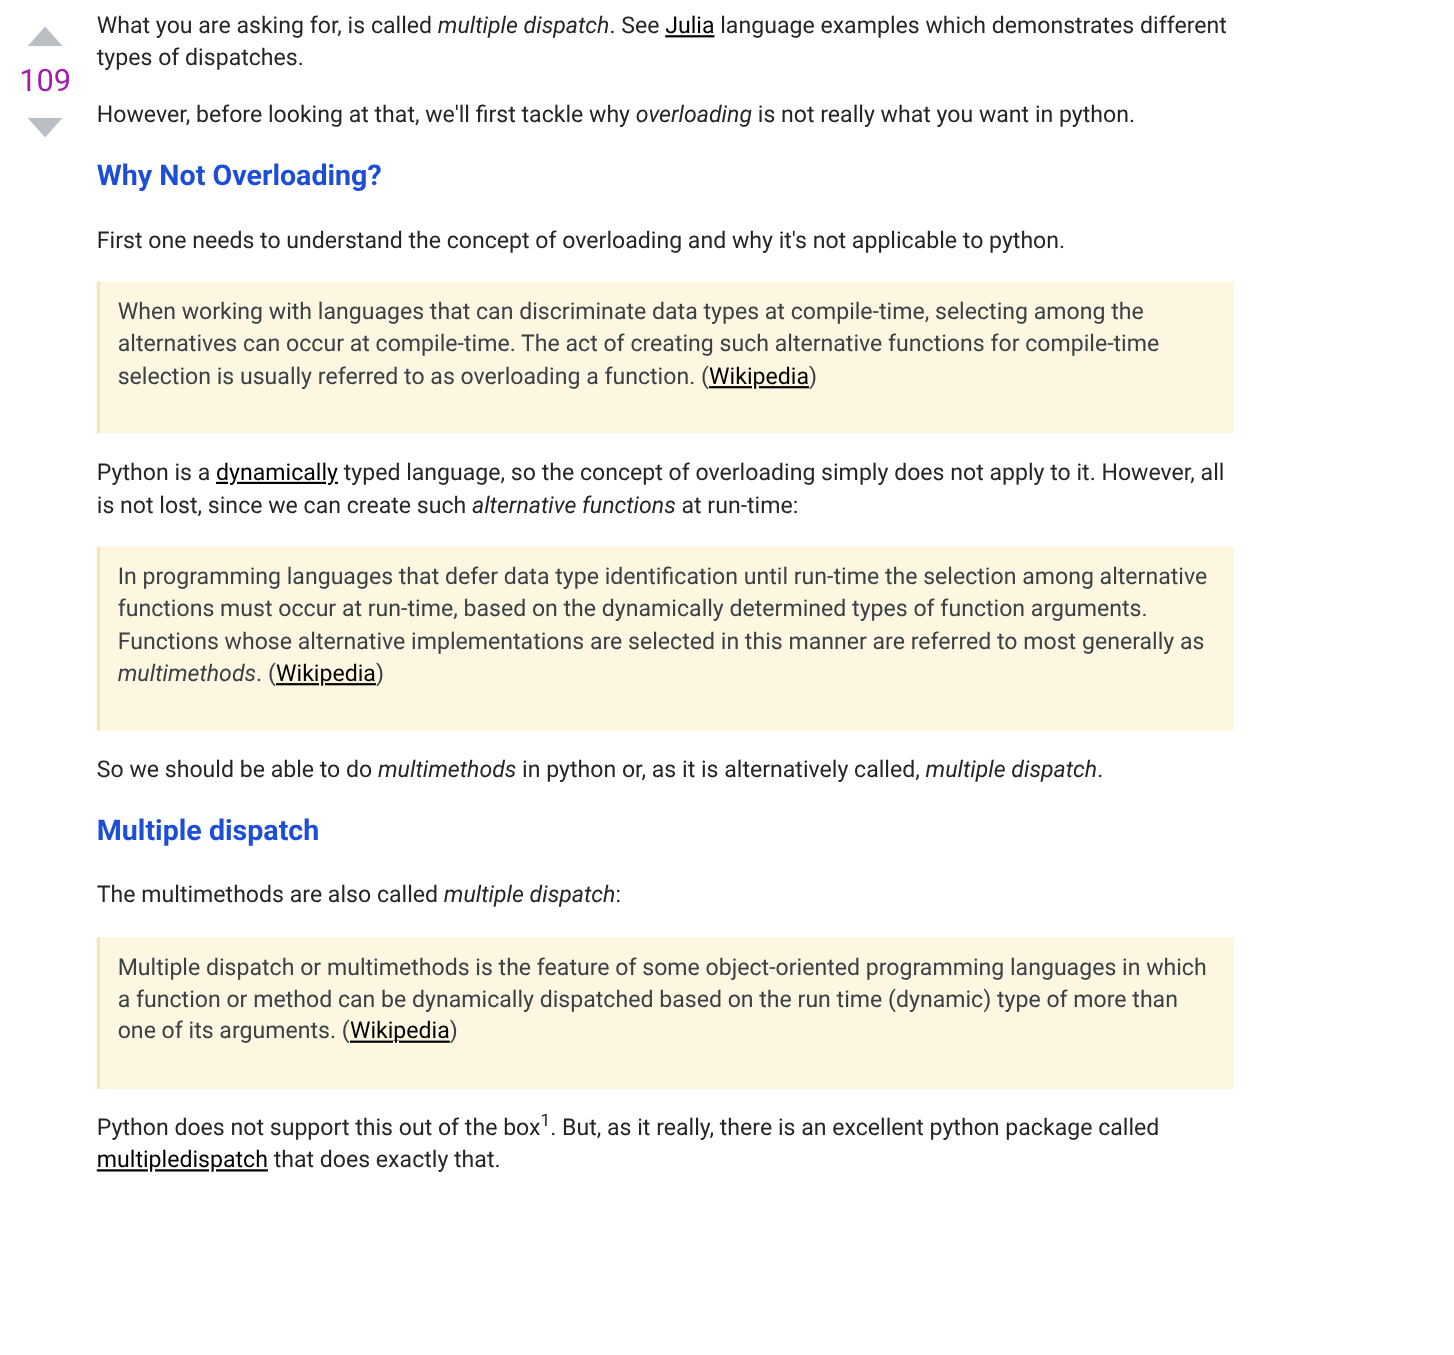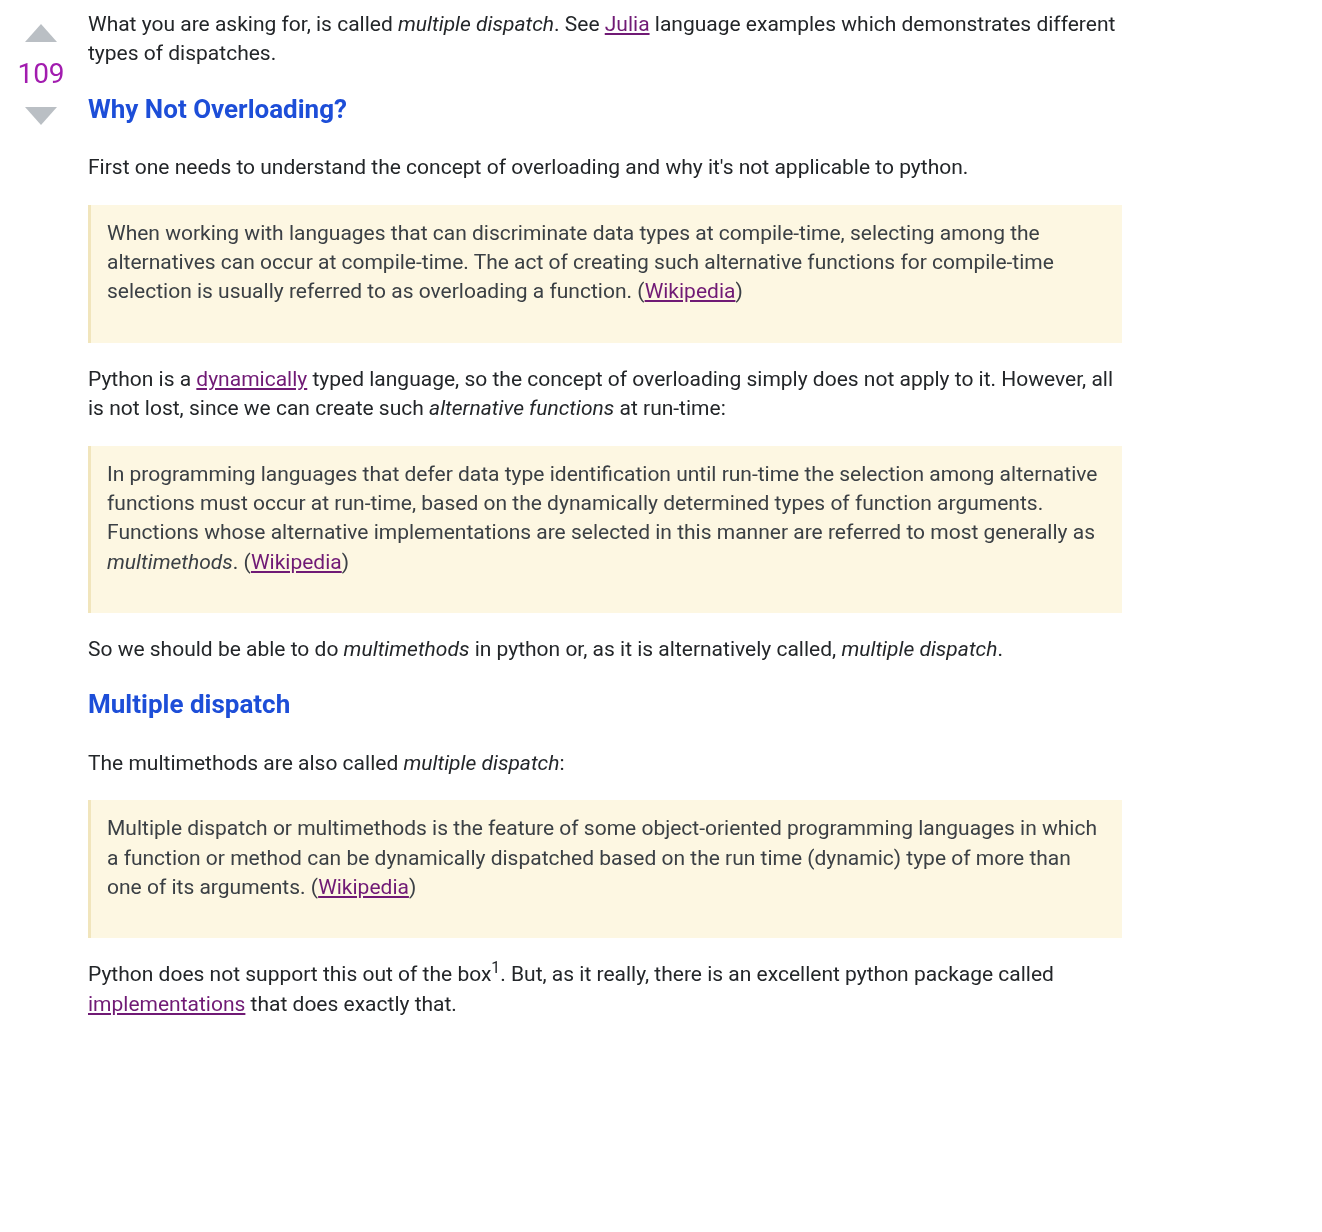--- a/index.html
+++ b/index.html
@@ -50,21 +50,21 @@
       margin-bottom: 22px;
     }
     .content-col h2 {
       font-size: 26px;
       font-weight: 700;
       margin-bottom: 26px;
       margin-top: 10px;
       color: #1d4ed8;
     }
     a {
-      color: #701a75;
+      color: #000000;
       text-decoration: underline;
     }
     em {
       font-style: italic;
     }
     blockquote {
       background: #fdf7e2;
       border-left: 3px solid #f1e5bc;
       padding: 14px 16px;
       margin-bottom: 22px;
@@ -97,20 +97,23 @@
         </svg>
     </div>
   </div>
 
   <div class="content-col">
 
     <p>
       <span>What you are asking for, is called </span><em>multiple dispatch</em><span>. See </span><a href="#">Julia</a><span> language examples which demonstrates different types of dispatches.</span>
     </p>
 
+    <p>
+      <span>However, before looking at that, we'll first tackle why </span><em>overloading</em><span> is not really what you want in python.</span>
+    </p>
 
     <h2>Why Not Overloading?</h2>
 
     <p>First one needs to understand the concept of overloading and why it's not applicable to python.</p>
 
     <blockquote>
       <p>
         <span>When working with languages that can discriminate data types at compile-time, selecting among the alternatives can occur at compile-time. The act of creating such alternative functions for compile-time selection is usually referred to as overloading a function. (</span><a href="#">Wikipedia</a><span>)</span>
       </p>
     </blockquote>
@@ -135,17 +138,17 @@
       <span>The multimethods are also called </span><em>multiple dispatch</em><span>:</span>
     </p>
 
     <blockquote>
       <p>
         <span>Multiple dispatch or multimethods is the feature of some object-oriented programming languages in which a function or method can be dynamically dispatched based on the run time (dynamic) type of more than one of its arguments. (</span><a href="#">Wikipedia</a><span>)</span>
       </p>
     </blockquote>
 
     <p>
-      <span>Python does not support this out of the box</span><sup>1</sup><span>. But, as it really, there is an excellent python package called </span><a href="#">implementations</a><span> that does exactly that.</span>
+      <span>Python does not support this out of the box</span><sup>1</sup><span>. But, as it really, there is an excellent python package called </span><a href="#">multipledispatch</a><span> that does exactly that.</span>
     </p>
 
   </div>
 </div>
 
 </body></html>

